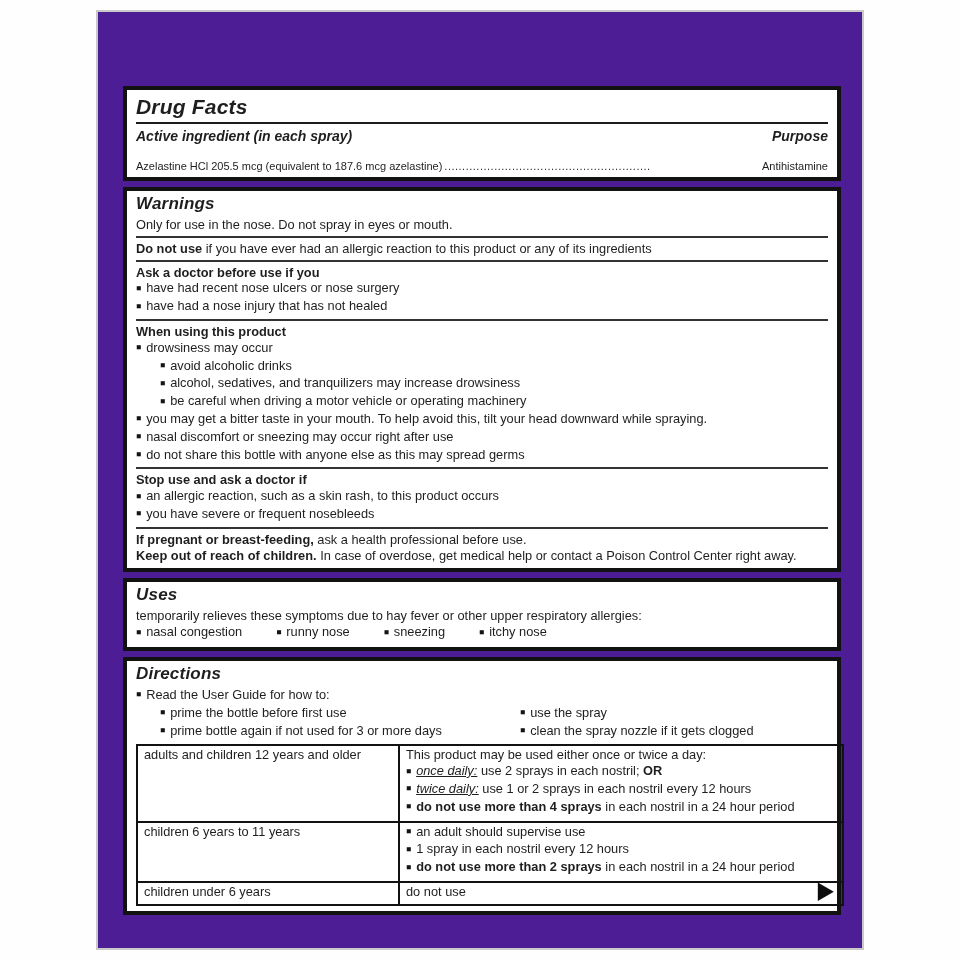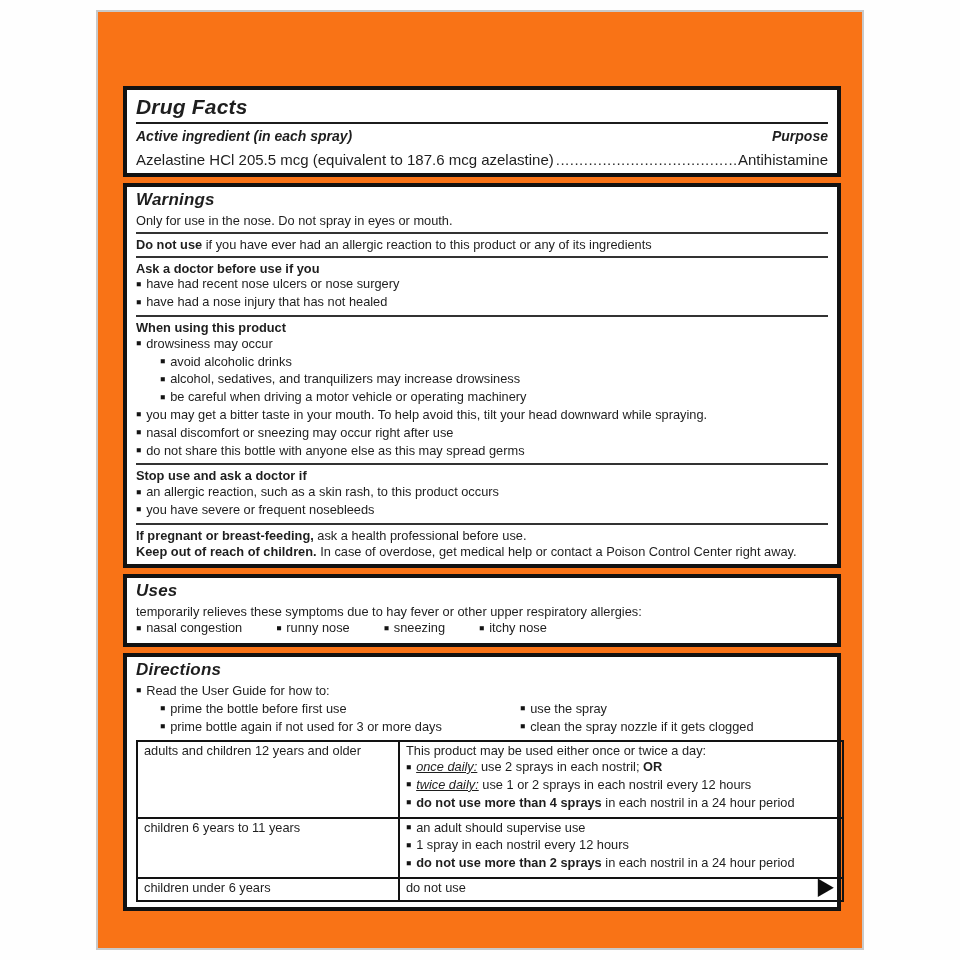--- a/index.html
+++ b/index.html
@@ -8,21 +8,21 @@
     width: 960px; height: 960px;
     background: #fefefe;
     font-family: "Liberation Sans", sans-serif;
     color: #1e1e1e;
     position: relative;
     -webkit-font-smoothing: antialiased;
   }
   .page {
     position: absolute; left: 96px; top: 10px;
     width: 768px; height: 940px;
-    background: #f97316;
+    background: #4c1d95;
     border: 2px solid #c9c9c9;
   }
   .label-wrap {
     position: absolute; left: 25px; top: 74px; width: 718px;
   }
   .box {
     border: 4px solid #121212;
     background: #ffffff;
     padding: 3px 9px 5px 9px;
     margin-bottom: 6px;
@@ -36,21 +36,21 @@
     font-size: 21px; font-weight: bold; font-style: italic;
     margin: 2px 0 3px 0; letter-spacing: 0.2px;
   }
   .rule-title { border-top: 2px solid #1c1c1c; margin: 2px 0 4px 0; }
   .ai-row {
     display: flex; justify-content: space-between; align-items: baseline;
     font-size: 14px; font-weight: bold; font-style: italic; margin-top: 2px;
   }
   .ing-row {
     display: flex; align-items: baseline;
-    font-size: 15px; margin-top: 7px; white-space: nowrap;
+    font-size: 11px; margin-top: 16px; white-space: nowrap;
   }
   .leader { flex: 1; overflow: hidden; margin: 0 2px; letter-spacing: 0.5px; color: #2a2a2a; }
 
   .h-section {
     font-size: 17px; font-weight: bold; font-style: italic;
     margin: 0 0 3px 0; letter-spacing: 0.2px;
   }
   .line { font-size: 12.8px; line-height: 15.8px; }
   .bold { font-weight: bold; }
   .hairline { border-top: 2px solid #333333; margin: 3px 0; }

